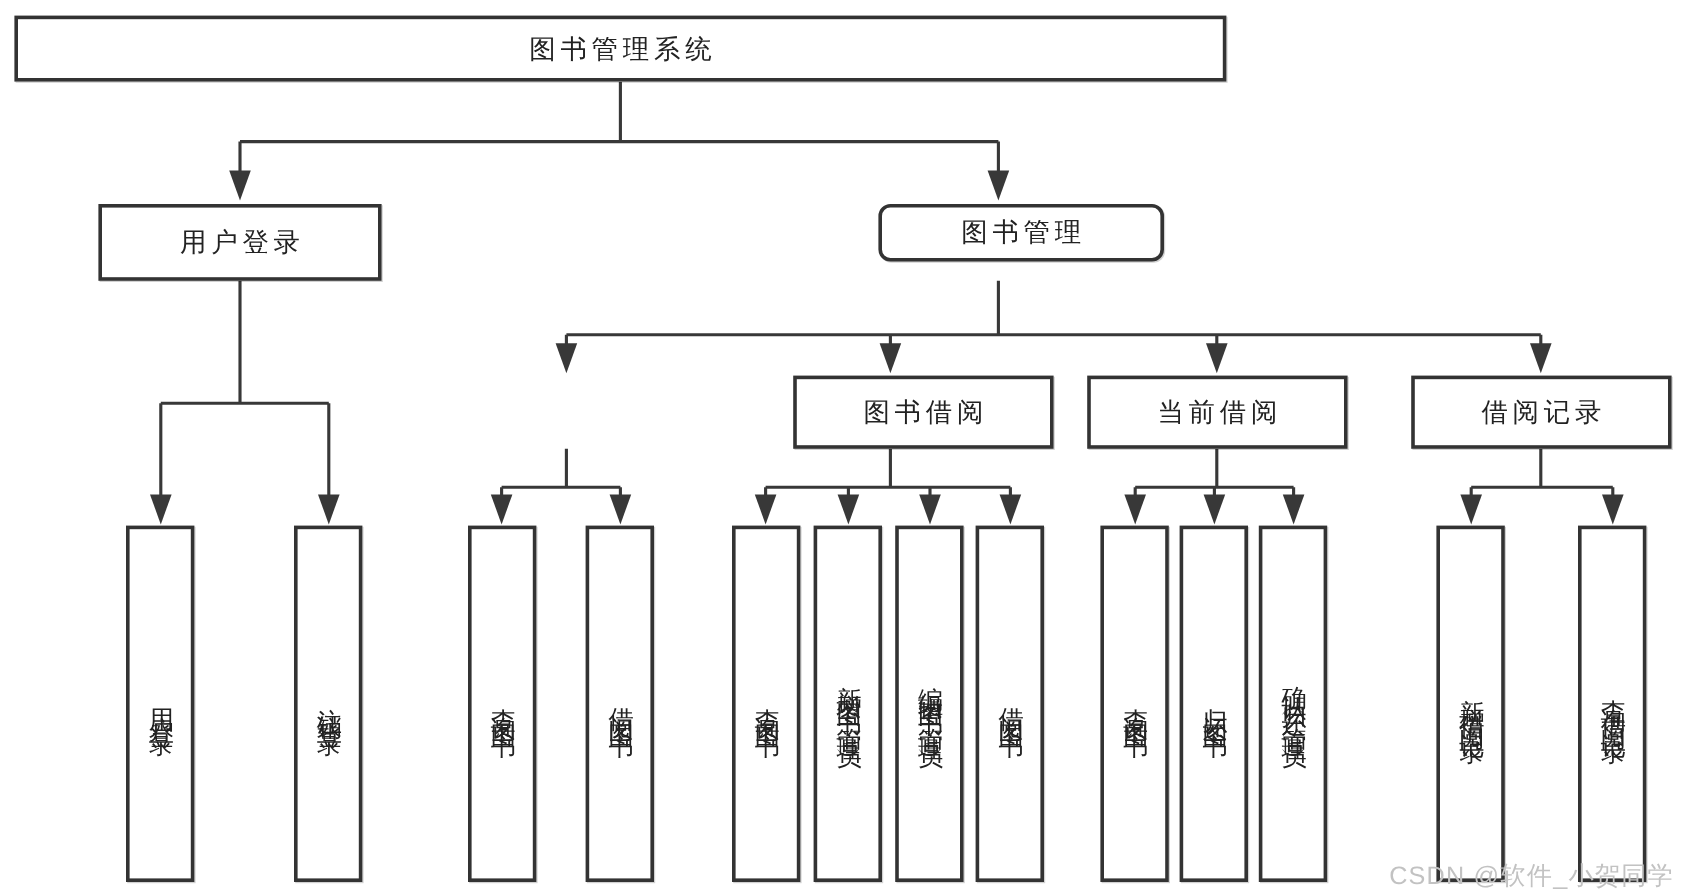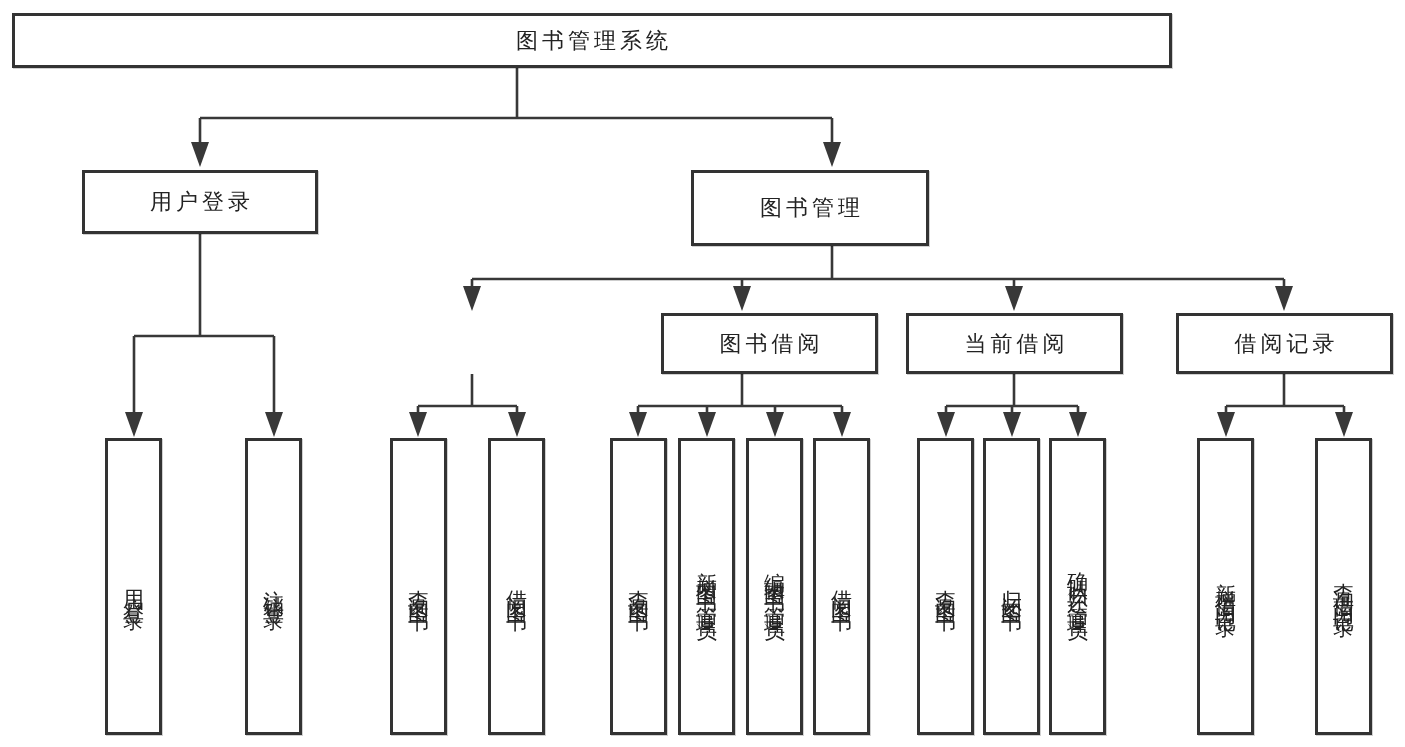--- a/index.html
+++ b/index.html
@@ -86,28 +86,28 @@
     <path d="M1014,374 V406 M946,406 H1078 M946,406 V413 M1012,406 V413 M1078,406 V413"></path>
     <polygon points="937,412 955,412 946,437"></polygon>
     <polygon points="1003,412 1021,412 1012,437"></polygon>
     <polygon points="1069,412 1087,412 1078,437"></polygon>
 
     <path d="M1284,374 V406 M1226,406 H1344 M1226,406 V413 M1344,406 V413"></path>
     <polygon points="1217,412 1235,412 1226,437"></polygon>
     <polygon points="1335,412 1353,412 1344,437"></polygon>
   </svg>
 
-  <div class="node" style="left:12px;top:13px;width:1160px;height:55px;">
+  <div class="node" style="left:12px;top:13px;width:1010px;height:55px;">
     <span class="h-label">图书管理系统</span>
   </div>
 
   <div class="node" style="left:82px;top:170px;width:236px;height:64px;">
     <span class="h-label">用户登录</span>
   </div>
-  <div class="node" style="left:691px;top:170px;width:238px;height:76px;">
+  <div class="node" style="left:732px;top:170px;width:238px;height:48px;border-radius:10px;">
     <span class="h-label">图书管理</span>
   </div>
 
   <div class="node" style="left:633px;top:313px;width:217px;height:61px;margin-left:28px;">
     <span class="h-label">图书借阅</span>
   </div>
   <div class="node" style="left:906px;top:313px;width:217px;height:61px;">
     <span class="h-label">当前借阅</span>
   </div>
   <div class="node" style="left:1176px;top:313px;width:217px;height:61px;">
@@ -151,13 +151,14 @@
     <span class="v-label">确认归还（管理员）</span>
   </div>
 
   <div class="node leaf" style="left:1197px;top:438px;width:57px;height:297px;">
     <span class="v-label">新增借阅记录</span>
   </div>
   <div class="node leaf" style="left:1315px;top:438px;width:57px;height:297px;">
     <span class="v-label">查询借阅记录</span>
   </div>
 
+  <div class="watermark">CSDN @软件_小贺同学</div>
 </div>
 
 </body></html>

